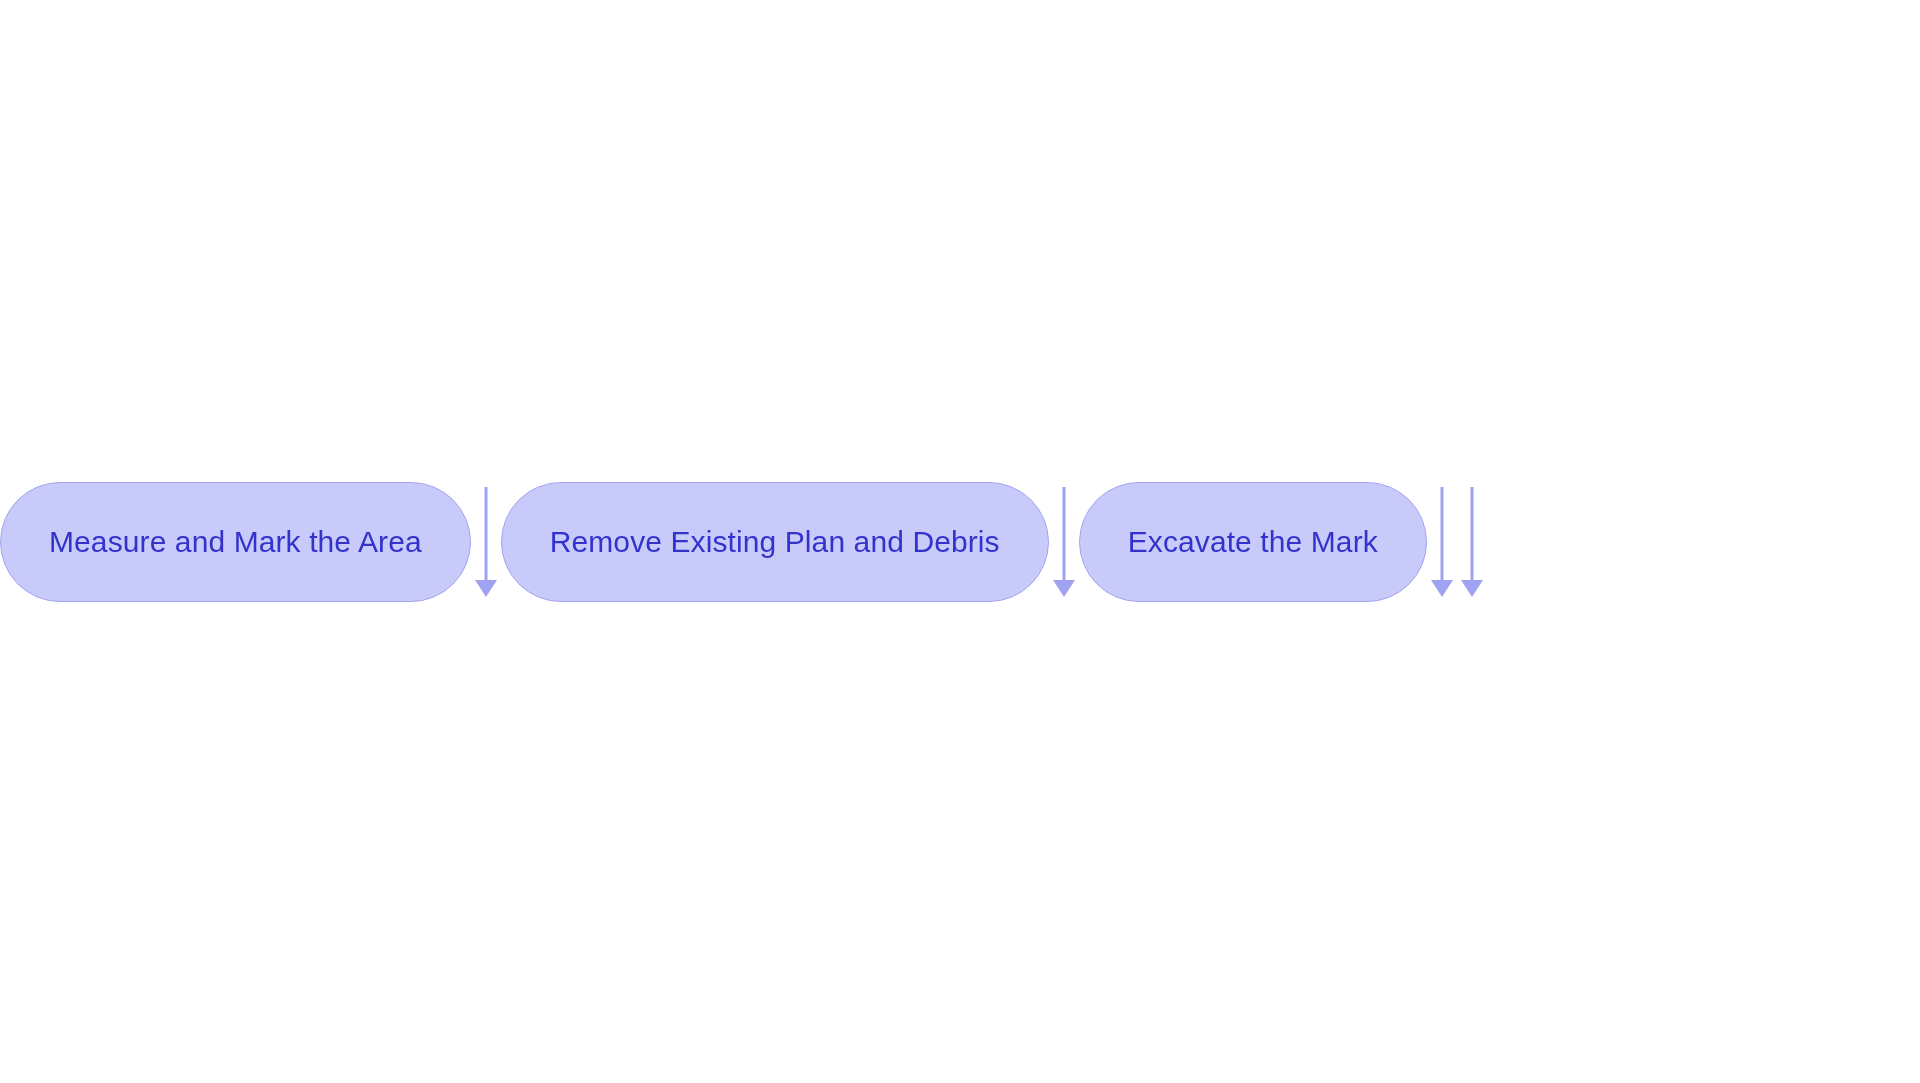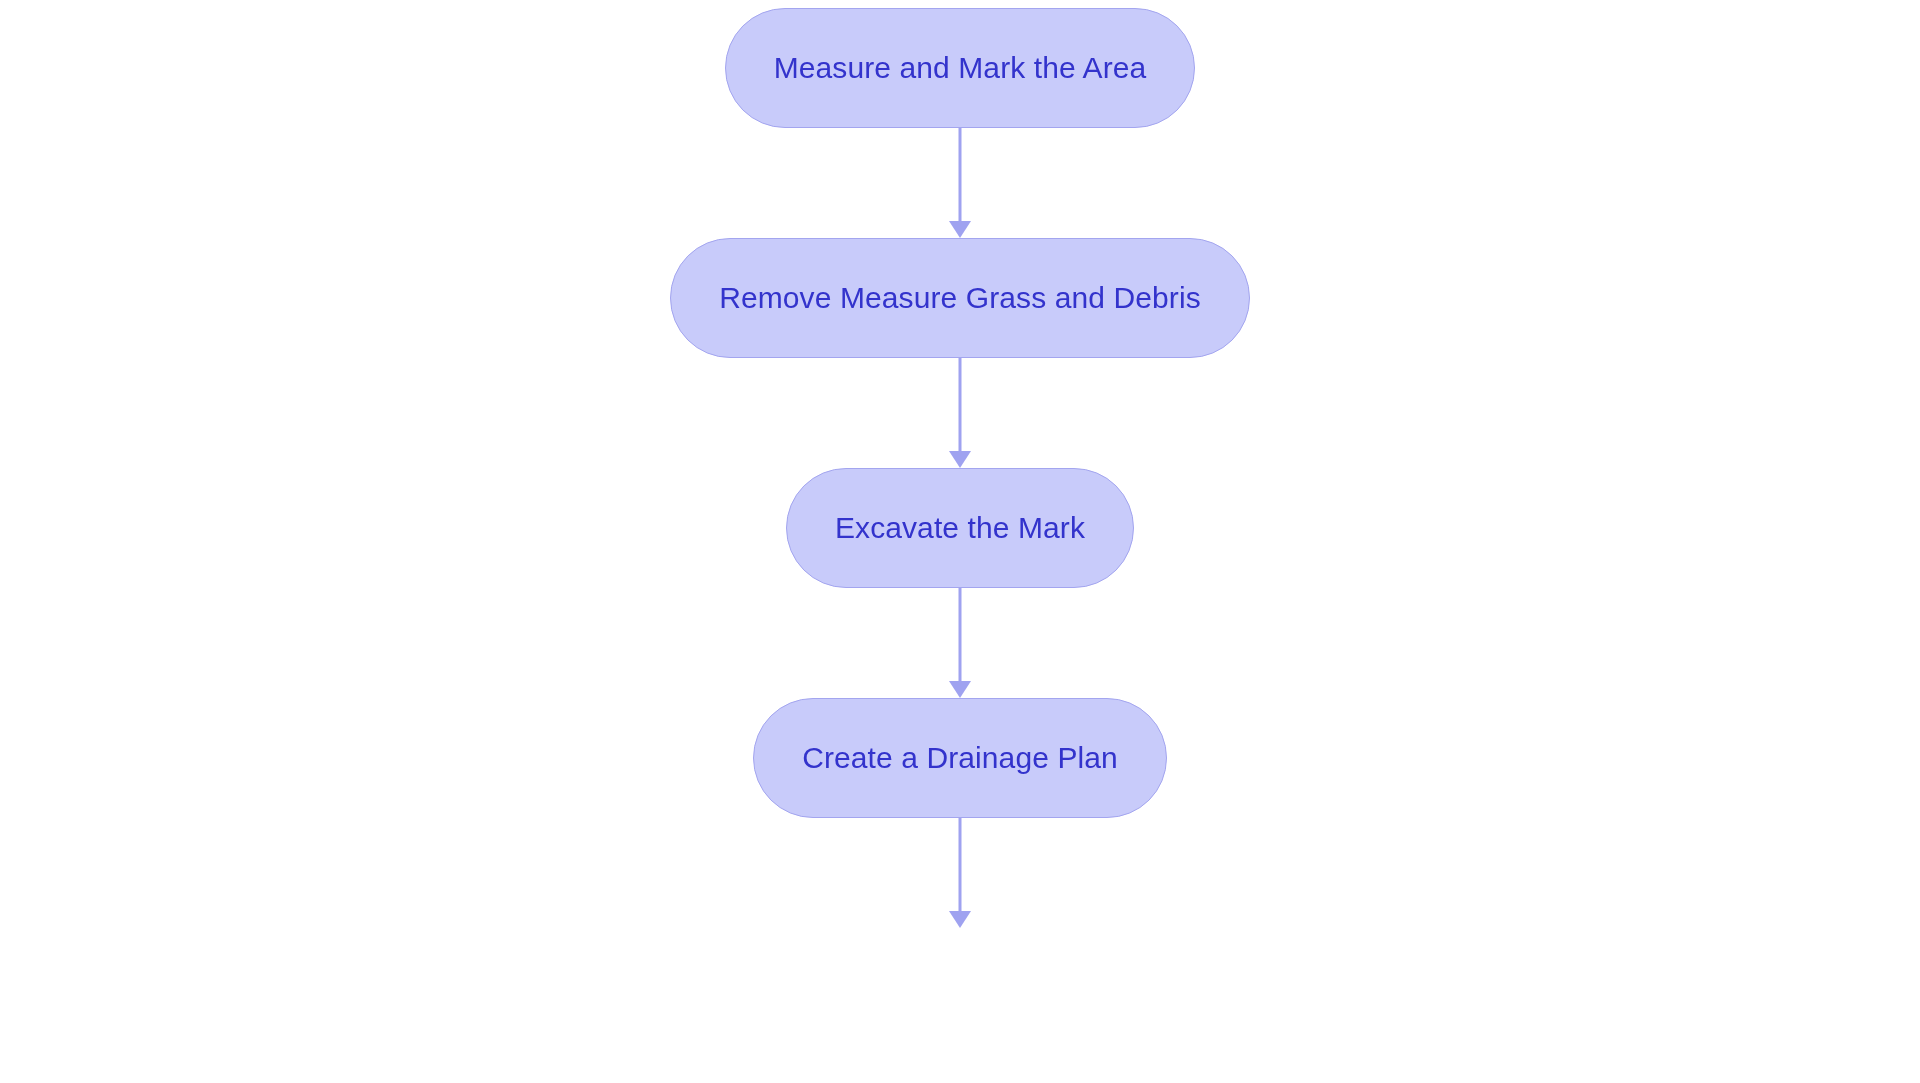--- a/index.html
+++ b/index.html
@@ -23,21 +23,21 @@
   }
 
   
   .flow-stack {
     position: absolute;
     left: 0;
     top: 0;
     width: 1920px;
     height: 1083px;
     display: flex;
-    flex-direction: column;
+    flex-direction: row;
     align-items: center;
     justify-content: flex-start;
   }
 
   .node {
     box-sizing: border-box;
     height: 120px;
     border-radius: 60px;
     background: #c8cbfa;
     border: 1.5px solid #a3a5ef;
@@ -105,40 +105,37 @@
     <div class="node">
       <span>Measure and Mark the Area</span>
     </div>
 
     <div class="connector gap-1">
       <span class="line"></span>
       <span class="arrowhead"></span>
     </div>
 
     <div class="node">
-      <span>Remove Measure Grass and Debris</span>
+      <span>Remove Existing Plan and Debris</span>
     </div>
 
     <div class="connector gap-2">
       <span class="line"></span>
       <span class="arrowhead"></span>
     </div>
 
     <div class="node">
       <span>Excavate the Mark</span>
     </div>
 
     <div class="connector gap-3">
       <span class="line"></span>
       <span class="arrowhead"></span>
     </div>
 
-    <div class="node">
-      <span>Create a Drainage Plan</span>
-    </div>
 
     <div class="connector gap-4">
       <span class="line"></span>
       <span class="arrowhead"></span>
     </div>
 
 
   </div>
 </div>
 

